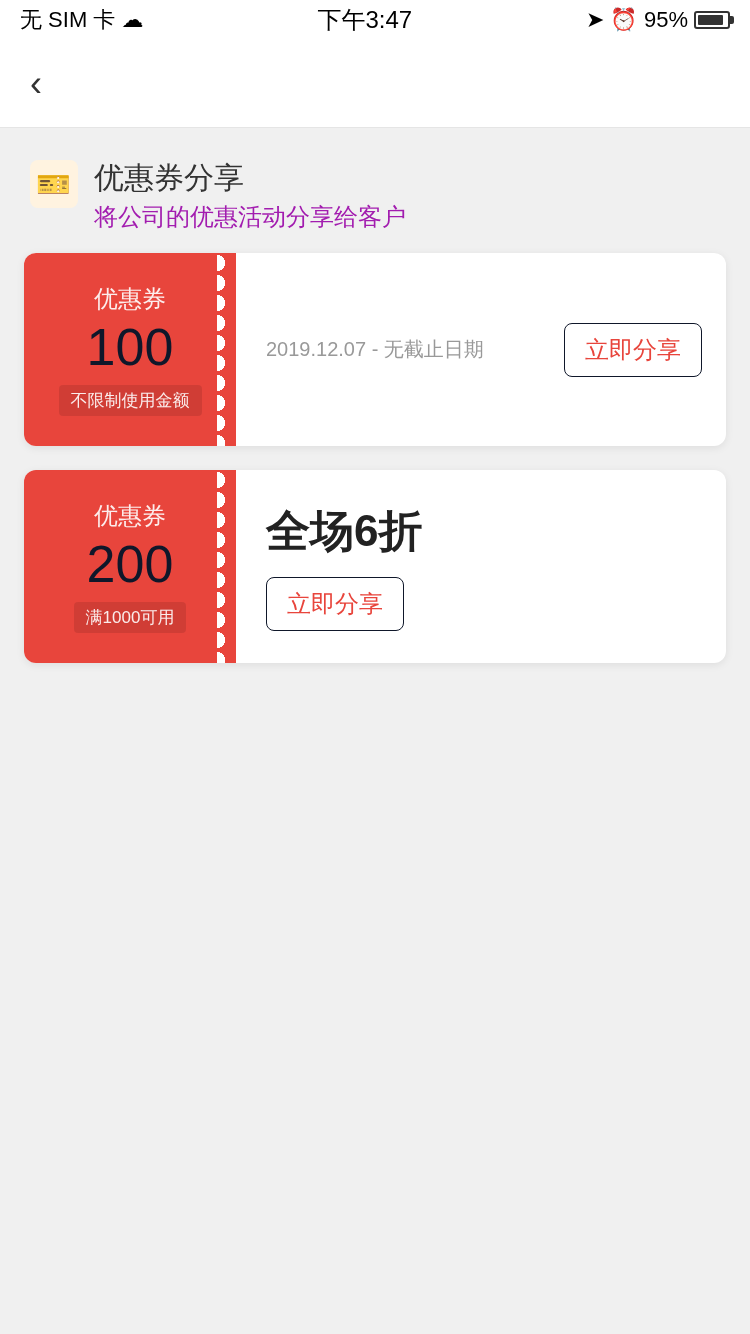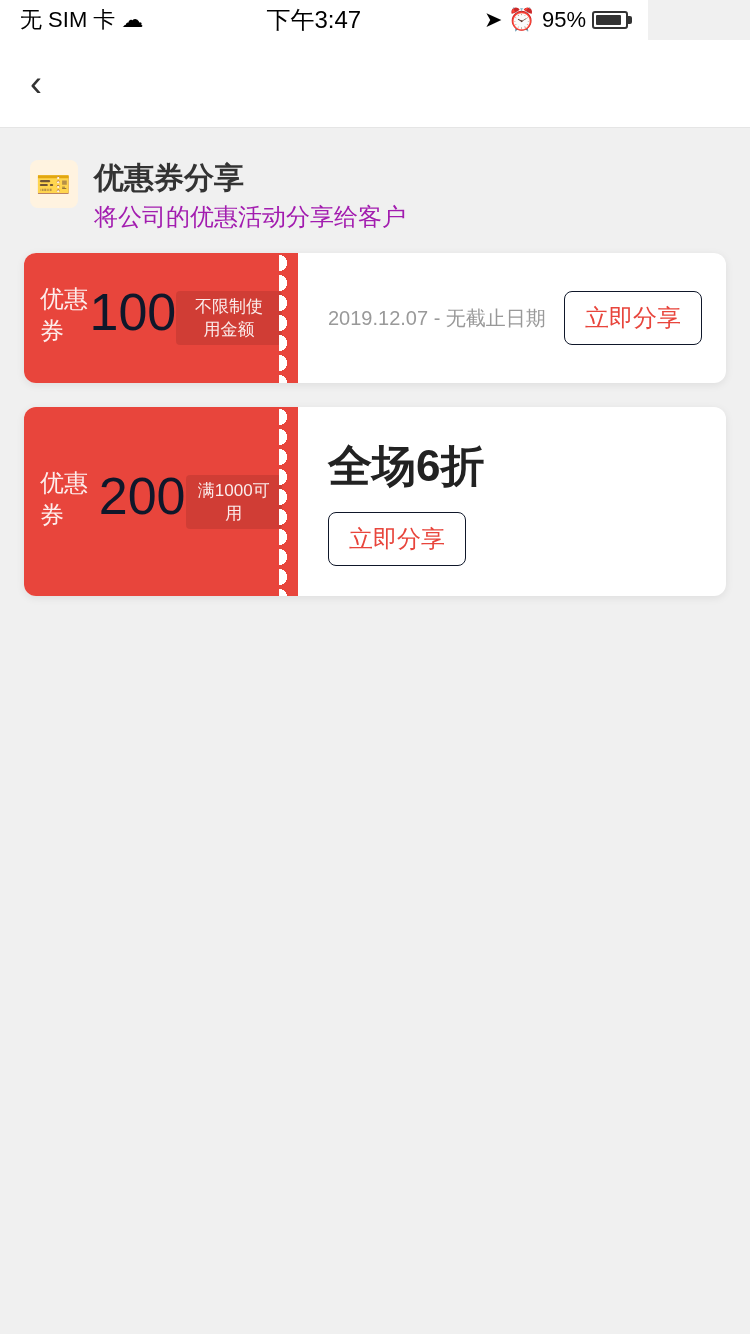--- a/index.html
+++ b/index.html
@@ -8,21 +8,21 @@
     body {
       width: 750px;
       min-height: 1334px;
       font-family: -apple-system, "PingFang SC", "Helvetica Neue", sans-serif;
       background: #f0f0f0;
       overflow-x: hidden;
     }
 
     
     .status-bar {
-      width: 648px;
+      width: 750px;
       height: 40px;
       background: #fff;
       display: flex;
       align-items: center;
       justify-content: space-between;
       padding: 0 20px;
       font-size: 24px;
     }
     .status-left {
       display: flex;
@@ -107,21 +107,21 @@
     }
     .section-icon {
       width: 48px;
       height: 48px;
       flex-shrink: 0;
       margin-top: 2px;
     }
     .section-text-group {}
     .section-title {
       font-size: 30px;
-      font-weight: 700;
+      font-weight: 400;
       color: #333;
       line-height: 1.3;
     }
     .section-subtitle {
       font-size: 24px;
       color: #a21caf;
       margin-top: 4px;
     }
 
     
@@ -139,25 +139,25 @@
       border-radius: 12px;
       margin-bottom: 24px;
       display: flex;
       overflow: hidden;
       box-shadow: 0 2px 8px rgba(0,0,0,0.08);
       position: relative;
     }
 
     
     .coupon-left {
-      width: 274px;
+      width: 212px;
       flex-shrink: 0;
       background: #E8453C;
       display: flex;
-      flex-direction: row;
+      flex-direction: column;
       align-items: center;
       justify-content: center;
       padding: 30px 16px;
       position: relative;
     }
 
     
     .coupon-left::after {
       content: '';
       position: absolute;

